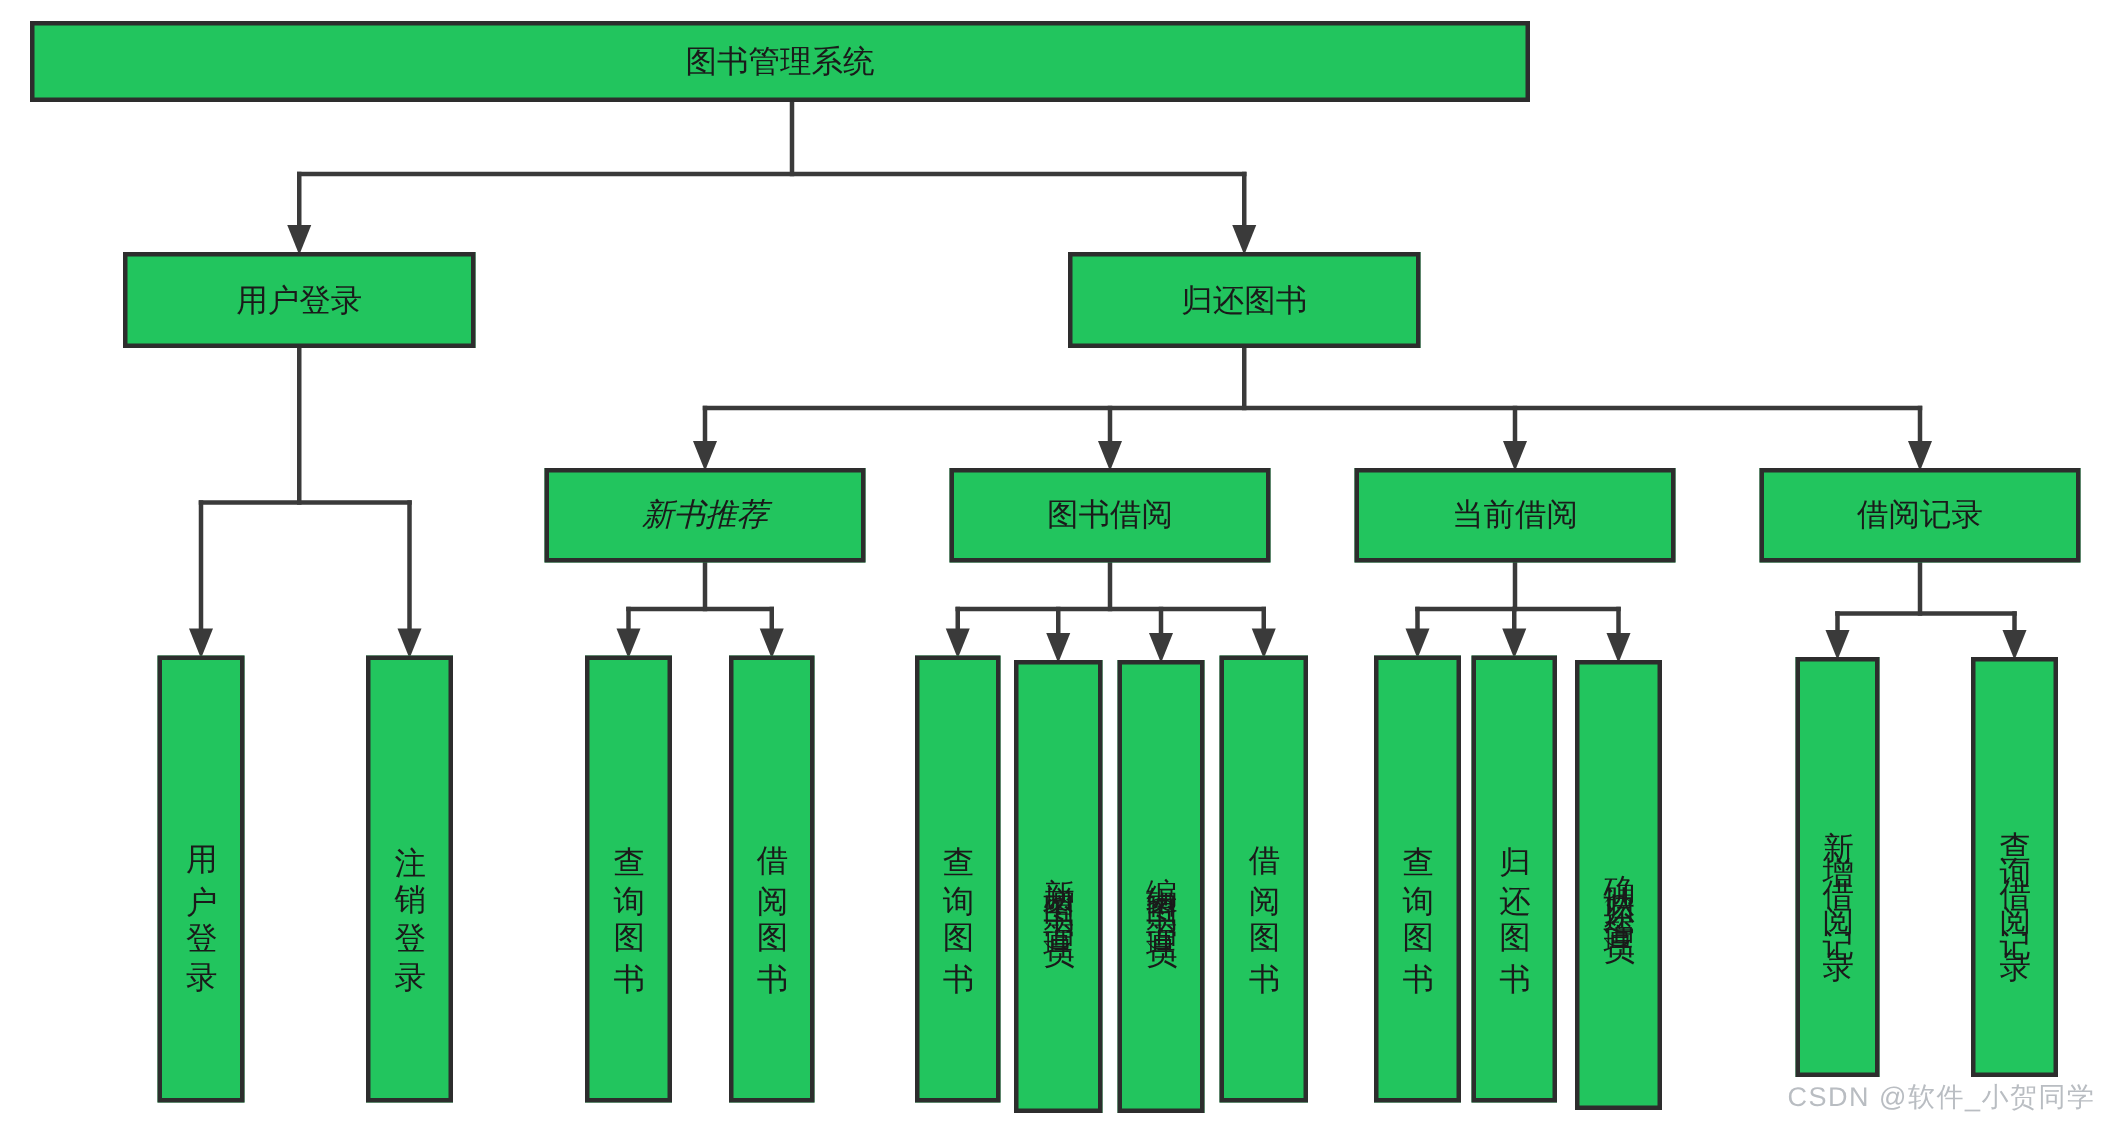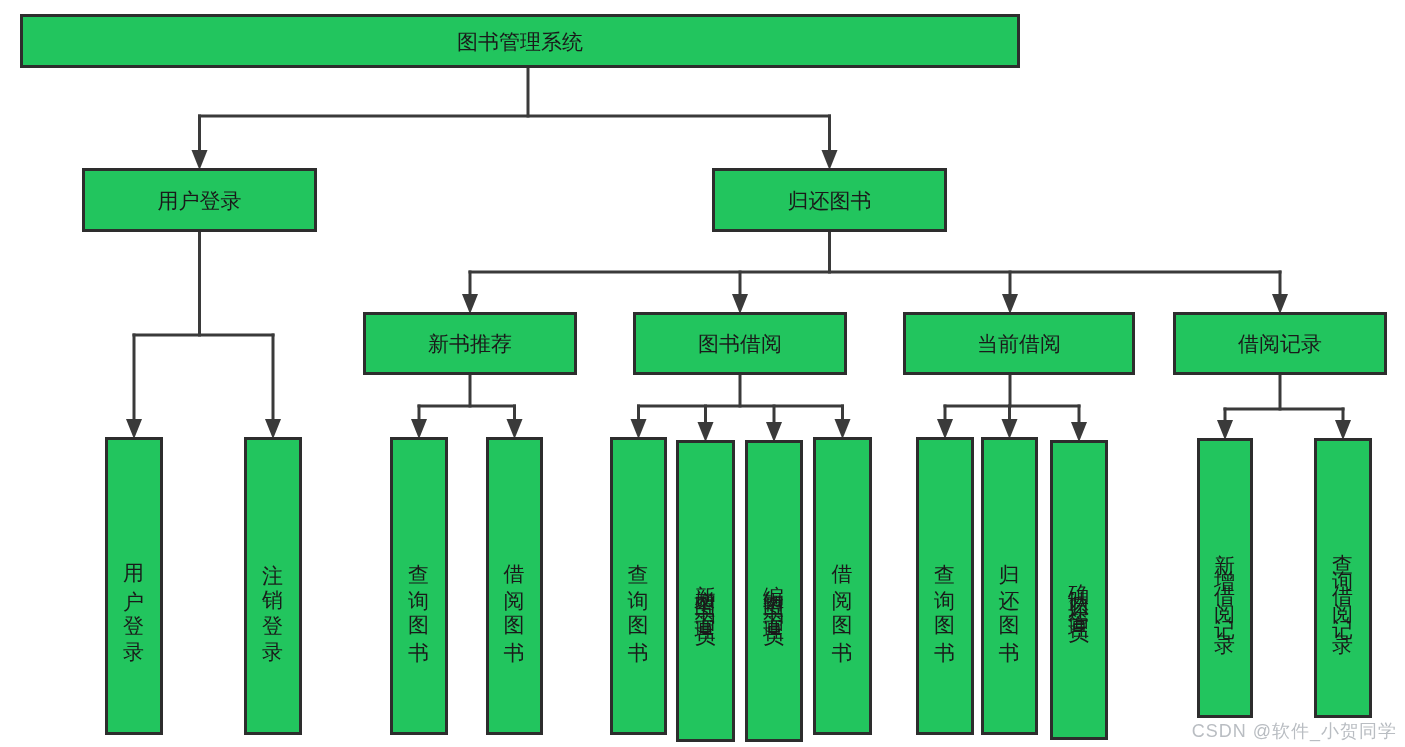--- a/index.html
+++ b/index.html
@@ -113,27 +113,27 @@
   <span class="watermark">CSDN @软件_小贺同学</span>
 <div class="node" style="left: 20px; top: 14px; width: 1000px; height: 54px; border-color: rgb(45, 45, 45);">
       <span class="node-label" style="color: rgb(26, 26, 26);">图书管理系统</span>
     </div>
     <div class="node" style="left: 82px; top: 168px; width: 235px; height: 64px; border-color: rgb(45, 45, 45);">
       <span class="node-label" style="color: rgb(26, 26, 26);">用户登录</span>
     </div>
     <div class="node" style="left: 712px; top: 168px; width: 235px; height: 64px; border-color: rgb(45, 45, 45);">
       <span class="node-label" style="color: rgb(26, 26, 26);">归还图书</span>
     </div>
-    <div class="node" style="left: 363px; top: 312px; width: 214px; height: 63px; border-color: rgb(45, 45, 45);">
+    <div class="node" style="left: 363px; top: 312px; width: 214px; height: 63px; border-color: rgb(45, 45, 45); font-style: italic;">
       <span class="node-label" style="color: rgb(26, 26, 26);">新书推荐</span>
     </div>
     <div class="node" style="left: 633px; top: 312px; width: 214px; height: 63px; border-color: rgb(45, 45, 45);">
       <span class="node-label" style="color: rgb(26, 26, 26);">图书借阅</span>
     </div>
-    <div class="node" style="left: 903px; top: 312px; width: 232px; height: 63px; border-color: rgb(45, 45, 45);">
+    <div class="node" style="left: 903px; top: 312px; width: 214px; height: 63px; border-color: rgb(45, 45, 45);">
       <span class="node-label" style="color: rgb(26, 26, 26);">当前借阅</span>
     </div>
     <div class="node" style="left: 1173px; top: 312px; width: 214px; height: 63px; border-color: rgb(45, 45, 45);">
       <span class="node-label" style="color: rgb(26, 26, 26);">借阅记录</span>
     </div>
     <div class="node vertical" style="left: 105px; top: 437px; width: 58px; height: 298px; border-color: rgb(45, 45, 45);">
       <span class="node-label" style="color: rgb(26, 26, 26); letter-spacing: 26px; margin-bottom: -26px;">用户登录</span>
     </div>
     <div class="node vertical" style="left: 244px; top: 437px; width: 58px; height: 298px; border-color: rgb(45, 45, 45);">
       <span class="node-label" style="color: rgb(26, 26, 26); letter-spacing: 26px; margin-bottom: -26px;">注销登录</span>

